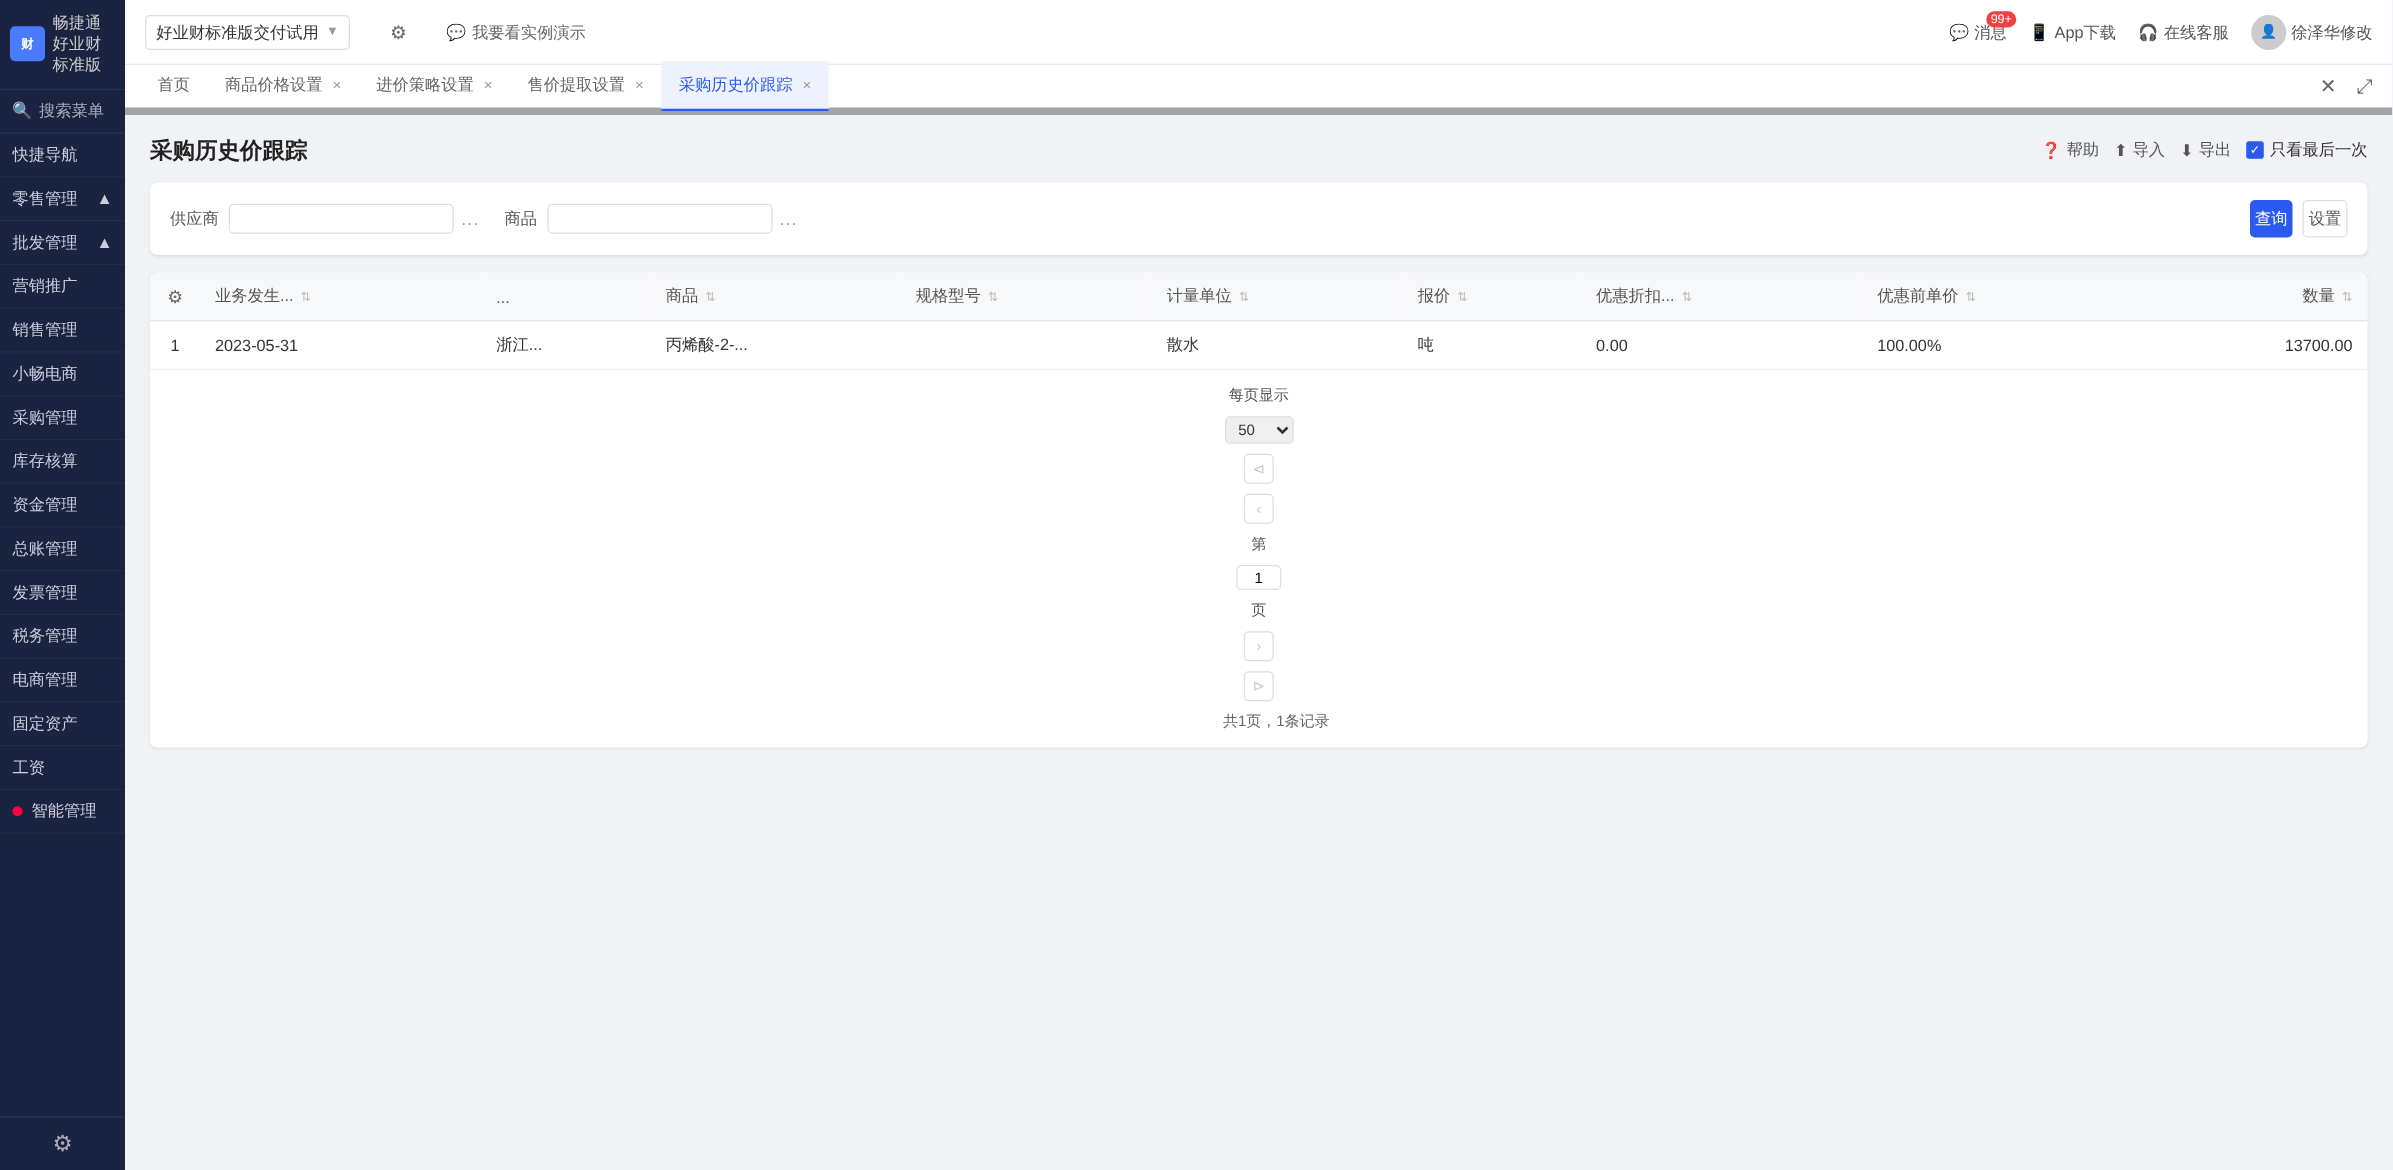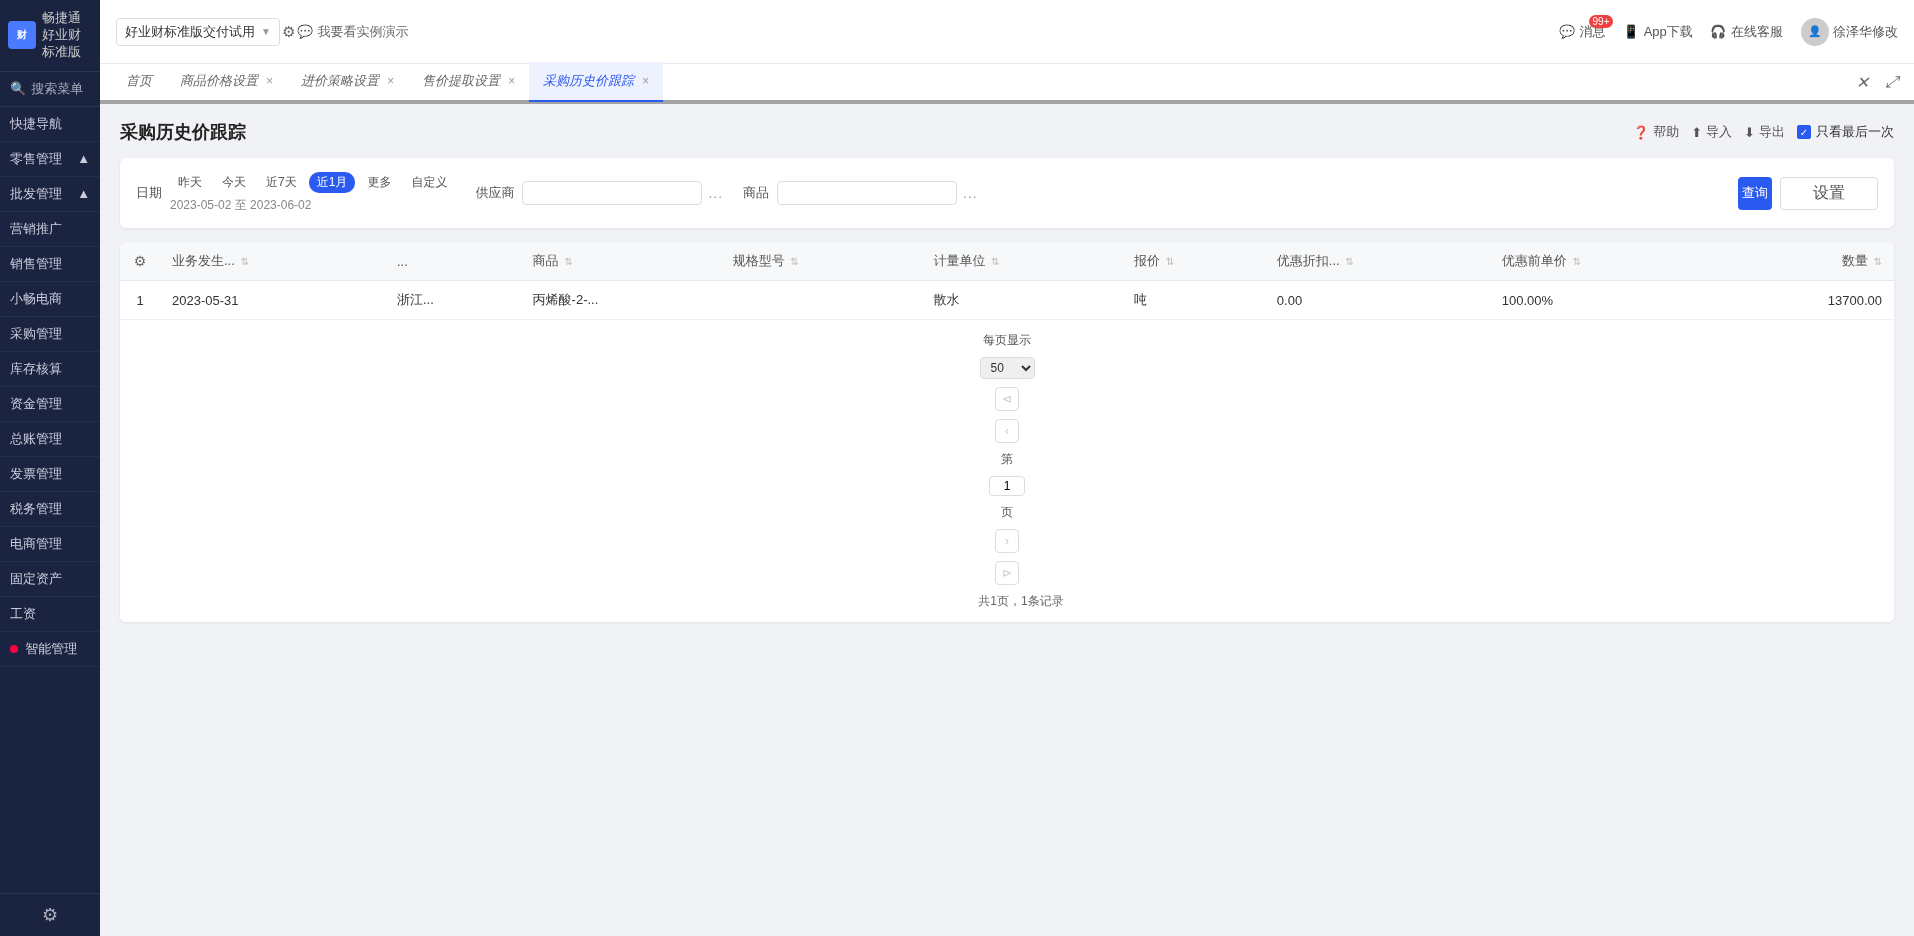--- a/index.html
+++ b/index.html
@@ -63,26 +63,26 @@
       flex: 1;
       display: flex;
       flex-direction: column;
       background: #f0f2f5;
       overflow: hidden;
     }
 
     
     .topbar {
       background: #fff;
-      height: 64px;
+      height: 52px;
       display: flex;
       align-items: center;
       padding: 0 16px;
       border-bottom: 1px solid #e8e8e8;
-      gap: 2px;
+      gap: 32px;
       flex-shrink: 0;
     }
     .topbar-version {
       display: flex; align-items: center; gap: 6px;
       font-size: 13px; color: #333;
       cursor: pointer;
       padding: 4px 8px;
       border: 1px solid #ddd;
       border-radius: 4px;
     }
@@ -104,25 +104,24 @@
       top: -8px; right: -8px;
     }
     .topbar-avatar { width: 28px; height: 28px; background: #ccc; border-radius: 50%; display: flex; align-items: center; justify-content: center; font-size: 11px; color: #fff; }
 
     
     .tabbar {
       background: #fff;
       display: flex;
       align-items: center;
       padding: 0 12px;
-      border-bottom: 4px solid #a3a3a3;
+      border-bottom: 6px solid #a3a3a3;
       flex-shrink: 0;
       height: 40px;
       gap: 0;
-      font-style: italic;
     }
     .tab {
       padding: 0 14px;
       height: 40px;
       display: flex; align-items: center; gap: 5px;
       font-size: 13px;
       color: #666;
       cursor: pointer;
       border-bottom: 2px solid transparent;
       white-space: nowrap;
@@ -206,22 +205,22 @@
       border-radius: 4px;
       padding: 5px 4px;
       font-size: 13px;
       cursor: pointer;
     }
     .btn-default {
       background: #fff;
       color: #555;
       border: 1px solid #ddd;
       border-radius: 4px;
-      padding: 5px 32px;
-      font-size: 16px;
+      padding: 5px 4px;
+      font-size: 13px;
       cursor: pointer;
     }
 
     
     .table-wrap {
       background: #fff;
       border-radius: 6px;
       box-shadow: 0 1px 3px rgba(0,0,0,0.08);
       overflow: hidden;
     }
@@ -448,34 +447,20 @@
           <div class="checkbox-box">
             <span class="checkbox-check">✓</span>
           </div>
           <span>只看最后一次</span>
         </div>
       </div>
     </div>
 
     <div class="filter-bar">
       <div class="filter-row">
-        <div class="filter-item">
-          <span class="filter-label">日期</span>
-          <div>
-            <div class="filter-date-buttons">
-              <button class="filter-date-btn">昨天</button>
-              <button class="filter-date-btn">今天</button>
-              <button class="filter-date-btn">近7天</button>
-              <button class="filter-date-btn active">近1月</button>
-              <button class="filter-date-btn">更多</button>
-              <button class="filter-date-btn">自定义</button>
-            </div>
-            <div class="filter-date-range">2023-05-02 至 2023-06-02</div>
-          </div>
-        </div>
 
         <div class="filter-item">
           <span class="filter-label">供应商</span>
           <div class="filter-input-wrap">
             <input class="filter-input" type="text" placeholder="" style="">
             <span class="filter-dots">...</span>
           </div>
         </div>
 
         <div class="filter-item">

